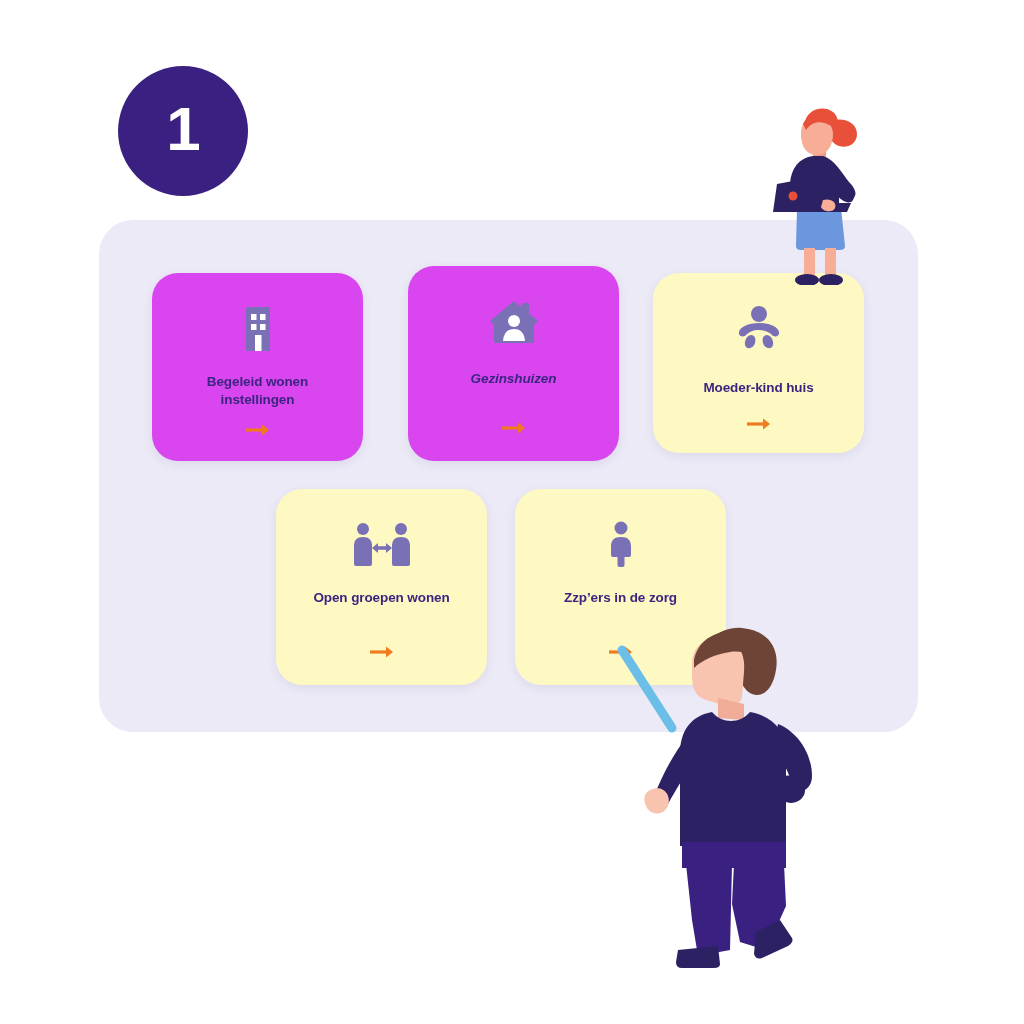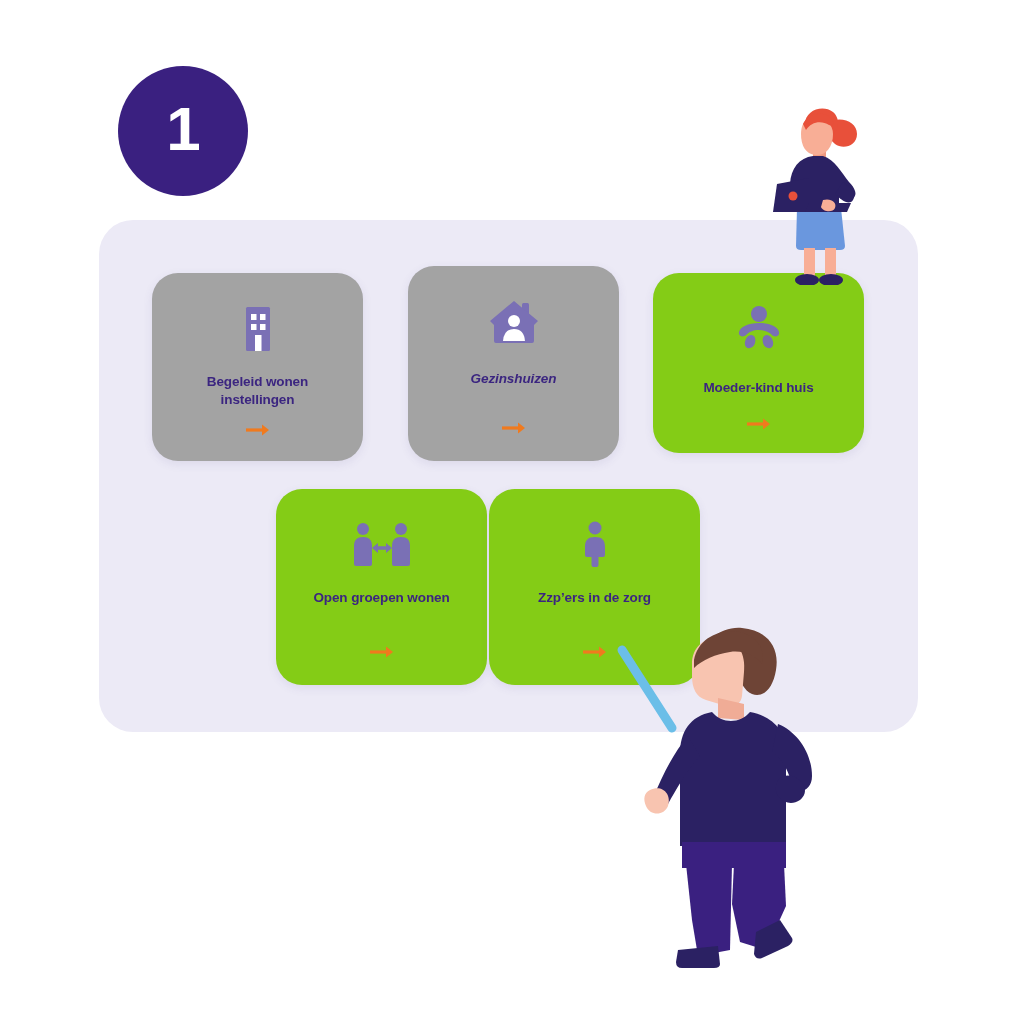--- a/index.html
+++ b/index.html
@@ -35,22 +35,22 @@
   }
 
   
   .card{
     position:absolute;
     border-radius:26px;
     box-shadow:0 3px 10px rgba(80,70,140,0.10);
     display:flex;flex-direction:column;align-items:center;
     box-sizing:border-box;
   }
-  .card.white{background:#a3a3a3;}
-  .card.grey{background:#84cc16;}
+  .card.white{background:#d946ef;}
+  .card.grey{background:#fef9c3;}
 
   .card .icon-wrap{
     margin-top:30px;height:52px;
     display:flex;align-items:center;justify-content:center;
   }
   .card .label{
     color:#3B2580;
     font-size:13.5px;font-weight:700;
     text-align:center;line-height:1.35;
     margin-top:18px;
@@ -61,21 +61,21 @@
   .card .arrow{
     margin-top:auto;margin-bottom:26px;
     display:flex;align-items:center;justify-content:center;
   }
 
   
   #card-0{left:152px;top:273px;width:211px;height:188px;}
   #card-1{left:408px;top:266px;width:211px;height:195px;}
   #card-2{left:653px;top:273px;width:211px;height:180px;}
   #card-3{left:276px;top:489px;width:211px;height:196px;}
-  #card-4{left:489px;top:489px;width:211px;height:196px;}
+  #card-4{left:515px;top:489px;width:211px;height:196px;}
 
   #card-1 .label{margin-top:22px;font-style:italic;}
   #card-2 .label{margin-top:24px;}
   #card-2 .arrow{margin-bottom:22px;}
   #card-0 .arrow{margin-bottom:24px;}
 
   
   .illus{position:absolute;}
   #woman{left:765px;top:100px;width:110px;height:185px;}
   #man{left:640px;top:620px;width:215px;height:355px;}

